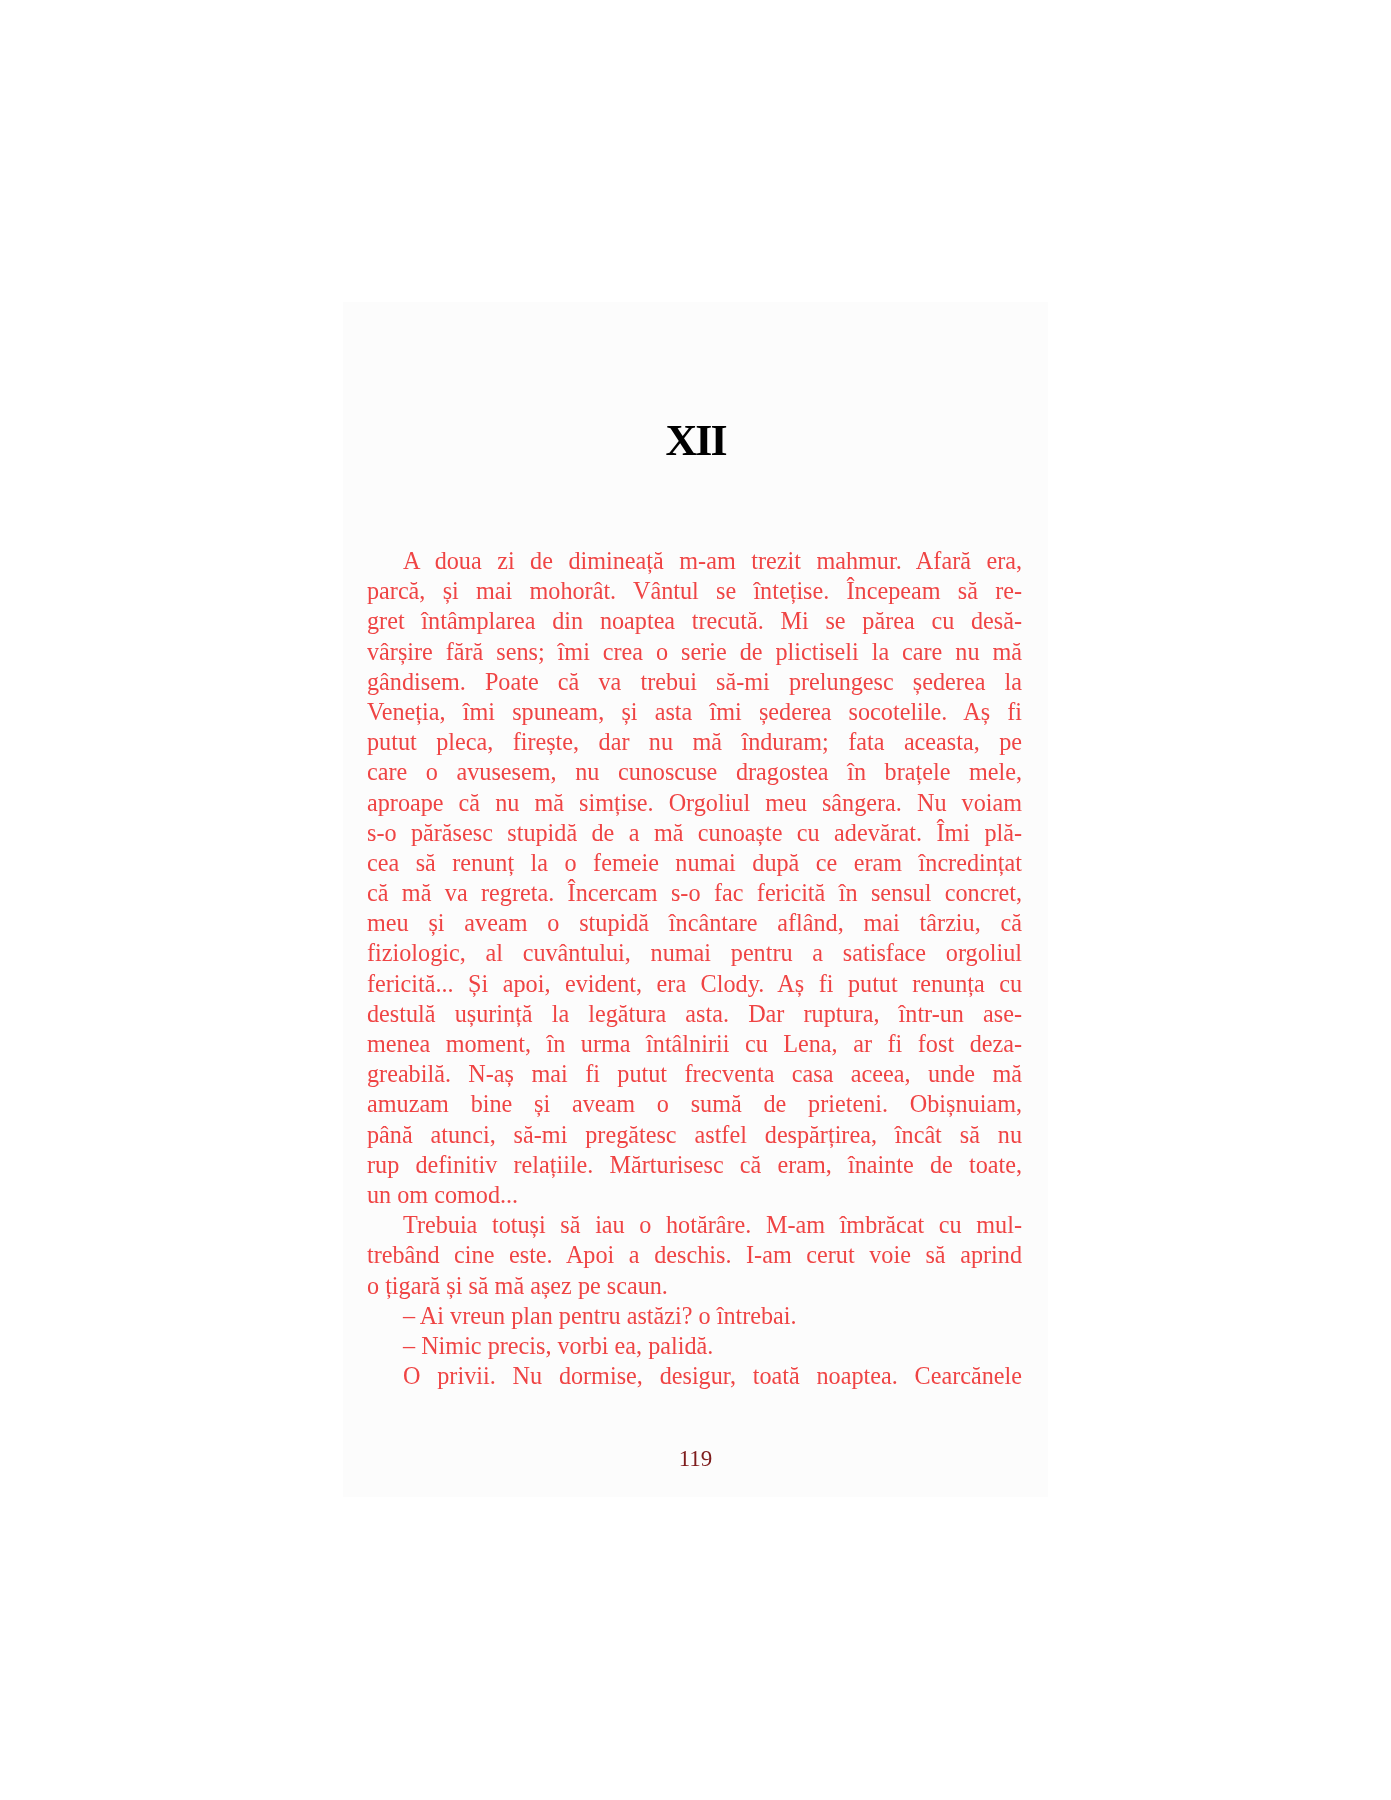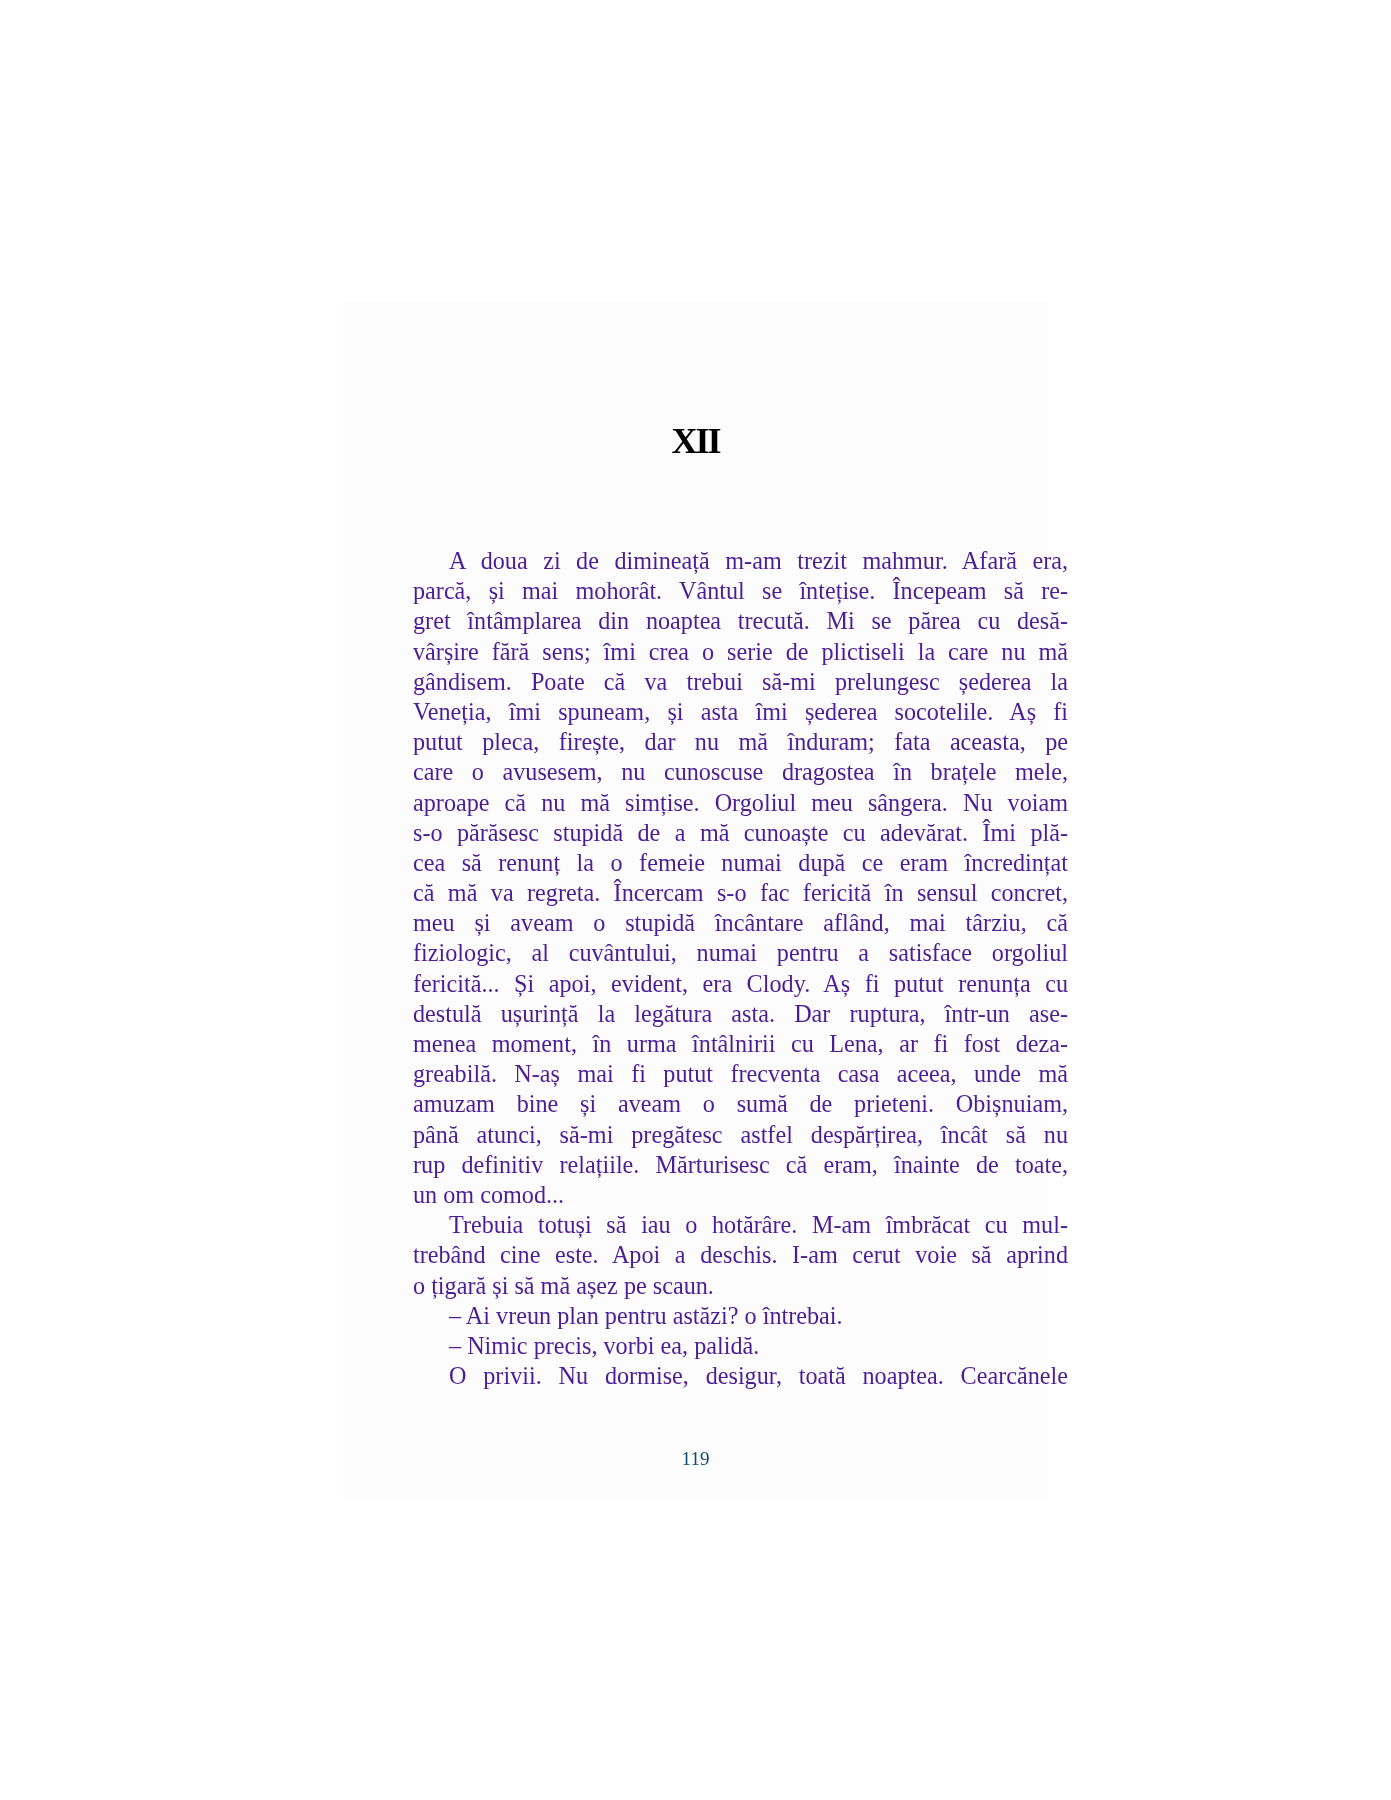--- a/index.html
+++ b/index.html
@@ -24,58 +24,57 @@
       background: #fcfcfc;
     }
     .chapter-title {
       position: absolute;
       left: 0;
       width: 1391px;
       top: 421px;
       text-align: center;
       font-family: "Liberation Serif", "DejaVu Serif", serif;
       font-weight: bold;
-      font-size: 36px;
+      font-size: 44px;
       letter-spacing: -2px;
       line-height: 40px;
       color: #000;
     }
     .body-text {
       position: absolute;
       left: 367px;
       top: 546px;
       width: 655px;
       font-size: 24.2px;
       line-height: 30.2px;
       text-align: justify;
-      color: #4c1d95;
-      margin-left: 46px;
+      color: #ef4444;
     }
     .line {
       display: block;
       white-space: nowrap;
       text-align-last: justify;
       text-align: justify;
       height: 30.2px;
     }
     .line.last {
       text-align-last: left;
     }
     .line.indent {
       padding-left: 36px;
     }
     .page-number {
       position: absolute;
       left: 0;
       width: 1391px;
       top: 1444px;
       text-align: center;
-      font-size: 19px;
+      font-size: 23px;
       line-height: 30px;
-      color: #0c4a6e;
+      color: #7f1d1d;
     }
   </style>
 </head>
 <body>
 
 <div class="scan-region"></div>
 
 <div class="chapter-title">XII</div>
 
 <div class="body-text" id="body-text">

